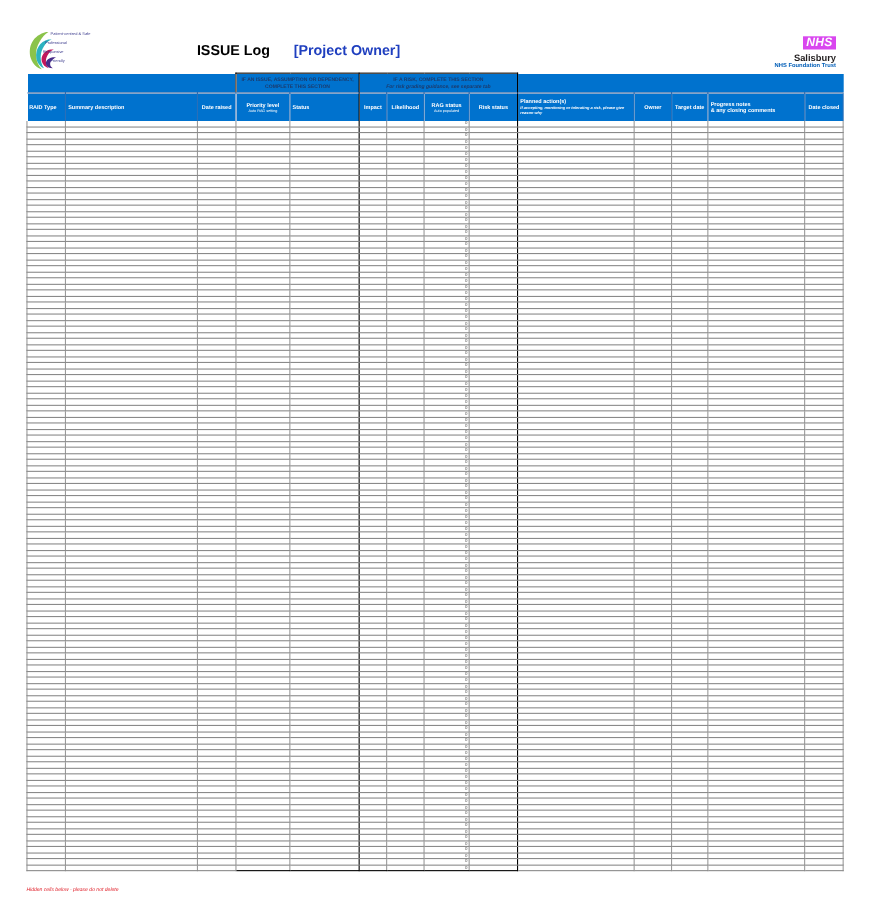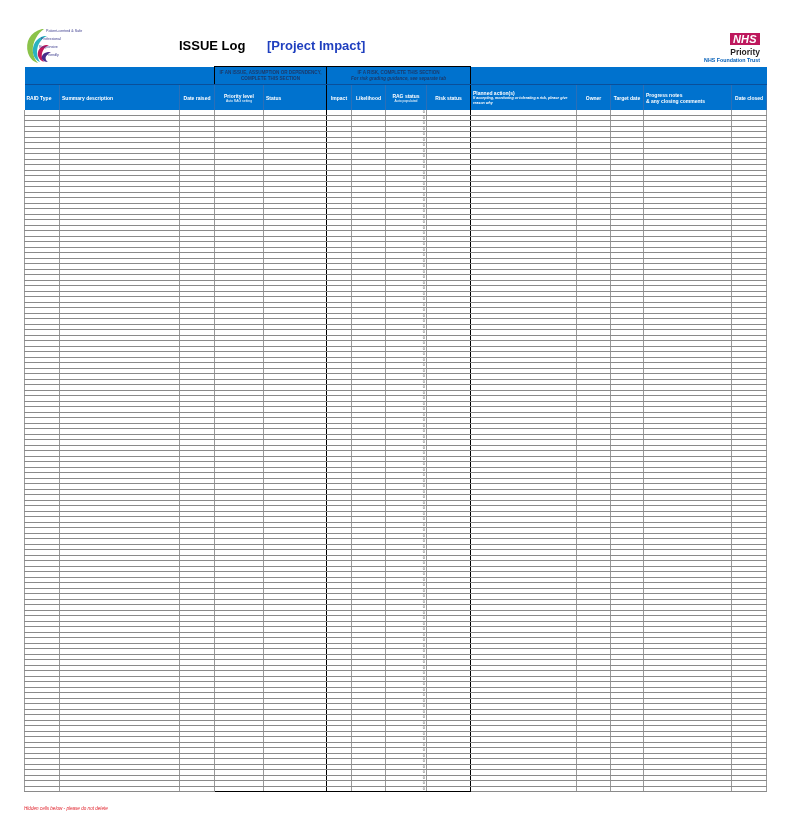--- a/index.html
+++ b/index.html
@@ -7,21 +7,21 @@
          font-family: "Liberation Sans", sans-serif; color: #000; }
 
   
   .logo-left { position: absolute; left: 22px; top: 26px; width: 66px; height: 38px; }
   .logo-left svg { position: absolute; left: 0; top: 0; }
   .logo-left .tag { position: absolute; font-size: 3.6px; color: #3a3a8c; white-space: nowrap; }
   .title { position: absolute; left: 179px; top: 38px; font-size: 13px; font-weight: bold; }
   .project-title { position: absolute; left: 267px; top: 38px; font-size: 13px; font-weight: bold; color: #1f3fbf; }
 
   .nhs-block { position: absolute; right: 30px; top: 29px; width: 80px; text-align: right; }
-  .nhs-badge { display: inline-block; background: #be185d; color: #fff; font-weight: bold;
+  .nhs-badge { display: inline-block; background: #d946ef; color: #fff; font-weight: bold;
                font-style: italic; font-size: 11px; line-height: 12px; padding: 0 3px; letter-spacing: .3px; }
   .nhs-name { font-size: 8.5px; font-weight: bold; color: #231f20; line-height: 10px; }
   .nhs-sub { font-size: 5.3px; font-weight: bold; color: #005eb8; line-height: 7px; }
 
   
   .sheet { position: absolute; left: 24px; top: 66px; width: 742px; }
   table { border-collapse: collapse; table-layout: fixed; width: 742px; }
   th { background: #0072ce; color: #fff; font-weight: bold; padding: 0 2px; vertical-align: middle;
        font-size: 5px; line-height: 6px; overflow: hidden; }
   .band th { height: 17px; border-bottom: 1px solid #0a4f9a; }
@@ -53,25 +53,25 @@
     <path d="M24 19 C18 20 15 25 16 30 C17 33 19 35 22 36 C19 32 19 27 22 23 C23 21 25 20 27 19 Z" fill="#c2185b"></path>
     <path d="M26 26 C21 27 19 30 20 33 C21 35 23 36 26 36 C23 34 23 31 25 29 C26 28 27 27 29 26 Z" fill="#4a2c8a"></path>
   </svg>
   <span class="tag" style="left:24px;top:3px">Patient-centred &amp; Safe</span>
   <span class="tag" style="left:19px;top:11px">Professional</span>
   <span class="tag" style="left:17px;top:19px">Responsive</span>
   <span class="tag" style="left:24px;top:27px">Friendly</span>
 </div>
 
 <div class="title">ISSUE Log</div>
-<div class="project-title">[Project Impact]</div>
+<div class="project-title">[Project Owner]</div>
 
 <div class="nhs-block">
   <div><span class="nhs-badge">NHS</span></div>
-  <div class="nhs-name">Priority</div>
+  <div class="nhs-name">Salisbury</div>
   <div class="nhs-sub">NHS Foundation Trust</div>
 </div>
 
 <div class="sheet">
   <table>
     <colgroup>
       <col style="width:35px">
         <col style="width:120px">
         <col style="width:35px">
       <col style="width:49px">

